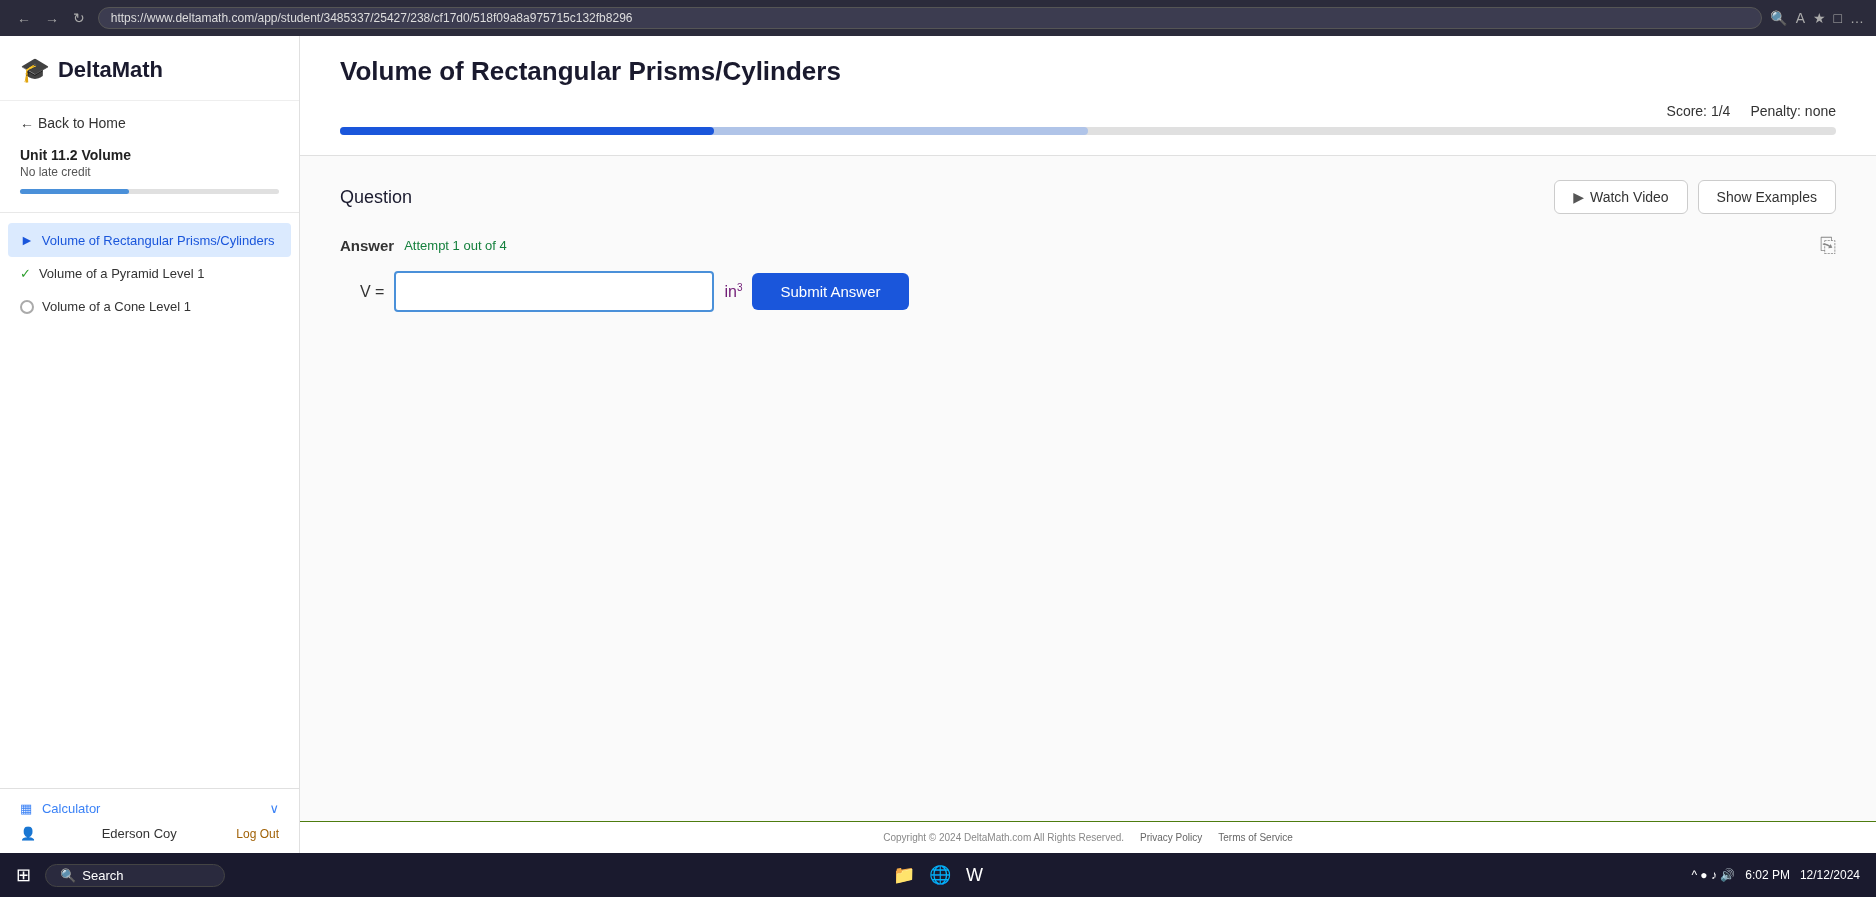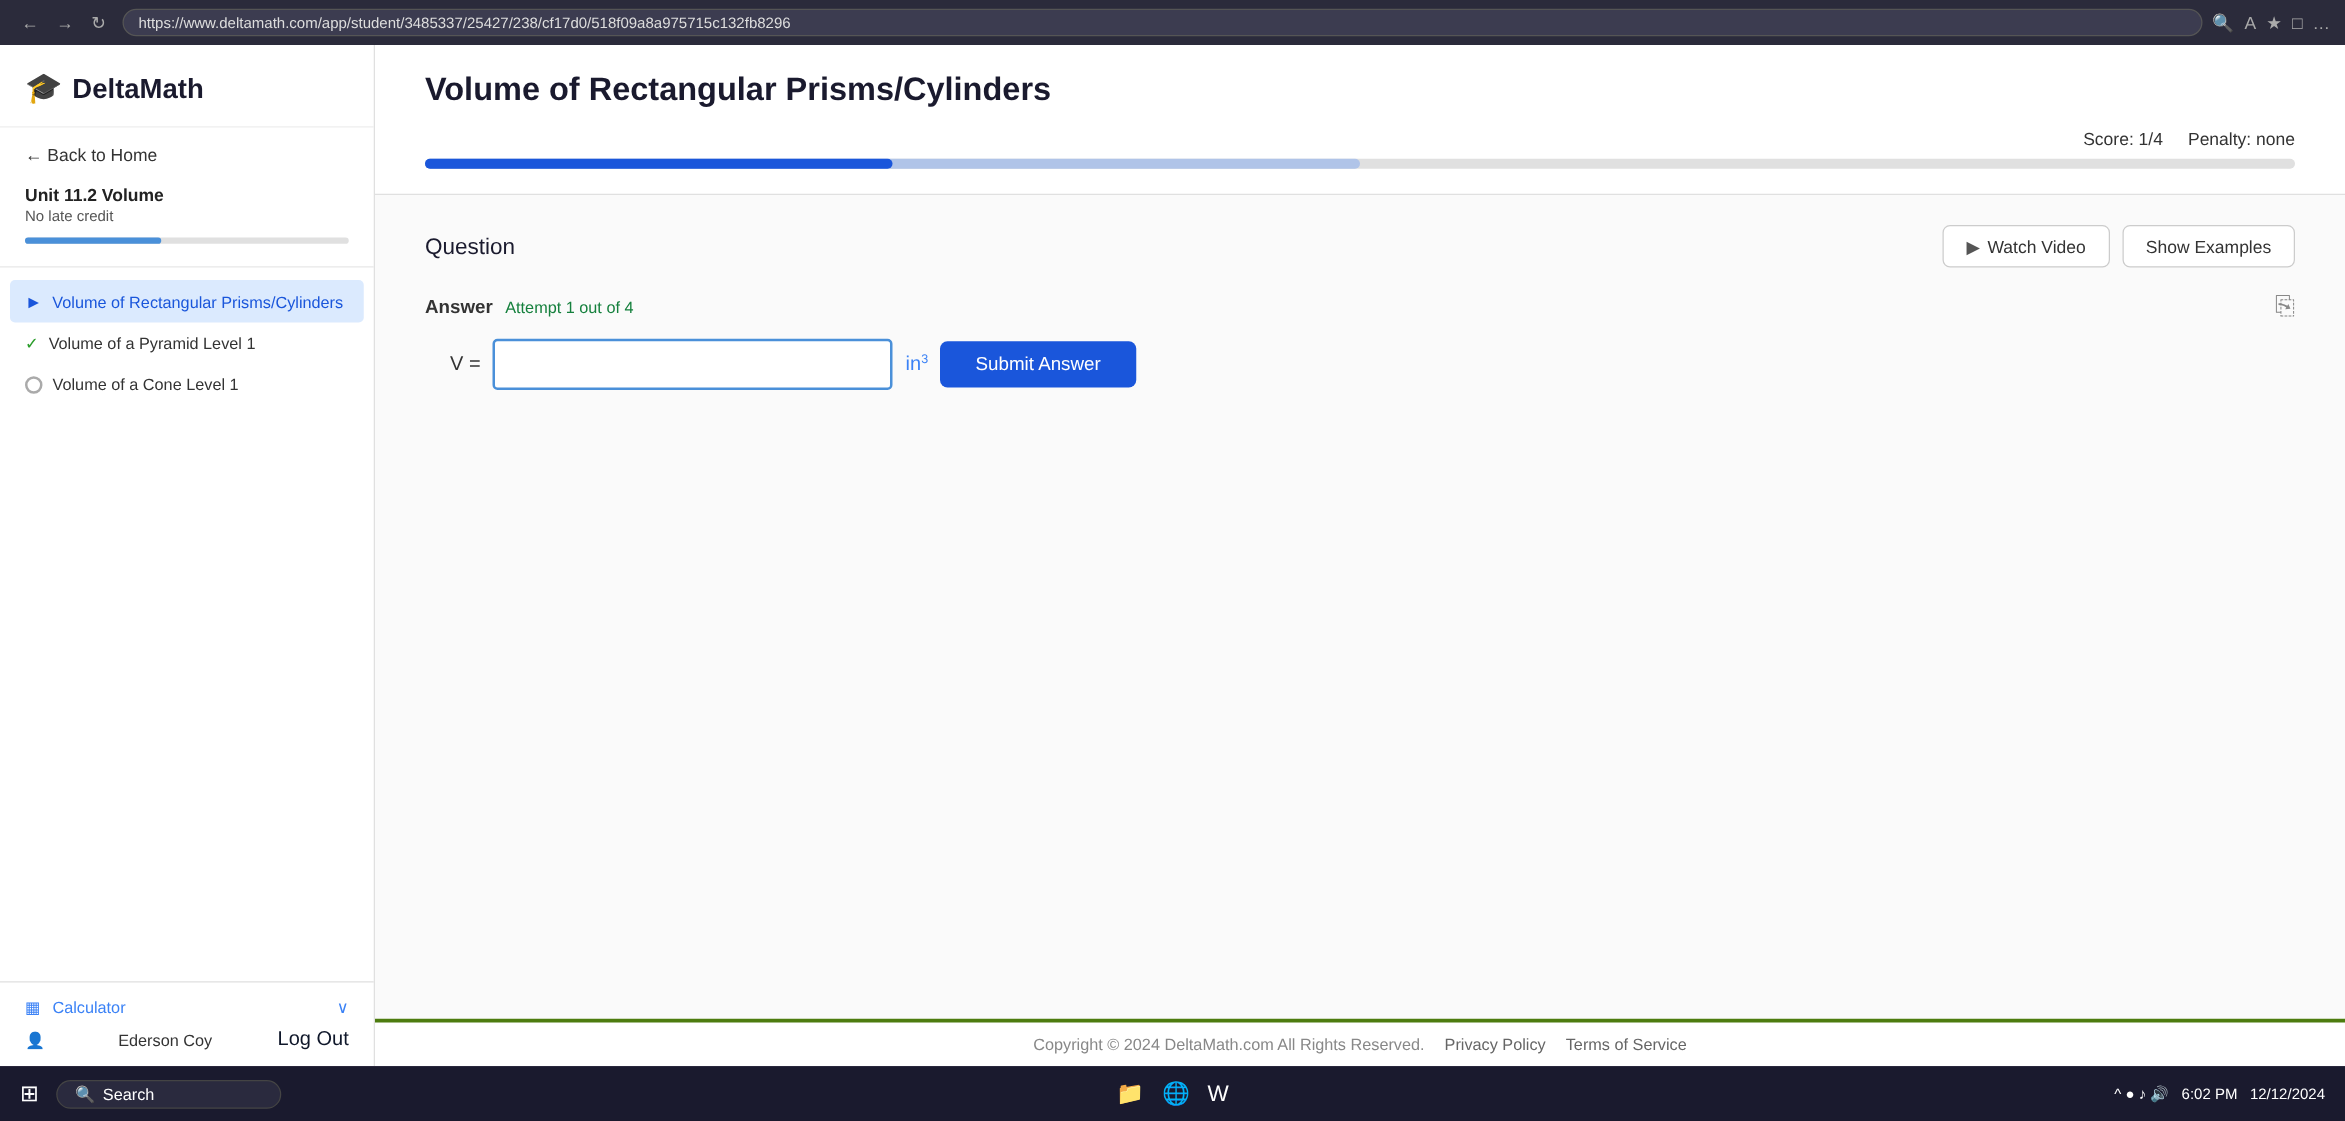--- a/index.html
+++ b/index.html
@@ -178,23 +178,23 @@
       margin-bottom: 10px;
     }
     .user-row {
       display: flex;
       justify-content: space-between;
       align-items: center;
       font-size: 13px;
       color: #333;
     }
     .logout-btn {
-      color: #0f172a;
-      cursor: pointer;
-      font-size: 16px;
+      color: #a16207;
+      cursor: pointer;
+      font-size: 12px;
     }
 
     
     .main-content {
       flex: 1;
       background: #fafafa;
       overflow-y: auto;
       padding: 0;
       display: flex;
       flex-direction: column;
@@ -327,21 +327,21 @@
       padding: 10px 12px;
       border: 2px solid #4a90d9;
       border-radius: 4px;
       font-size: 15px;
       outline: none;
       background: #fff;
     }
 
     .unit-label {
       font-size: 16px;
-      color: #3b82f6;
+      color: #701a75;
       position: relative;
     }
     .unit-sup {
       font-size: 10px;
       vertical-align: super;
     }
 
     .submit-btn {
       background: #1a56db;
       color: #fff;
@@ -356,24 +356,24 @@
     .keyboard-icon {
       margin-left: auto;
       color: #888;
       font-size: 20px;
       cursor: pointer;
     }
 
     
     .main-footer {
       padding: 10px 40px;
-      font-size: 13px;
+      font-size: 10px;
       color: #888;
       text-align: right;
-      border-top: 3px solid #4d7c0f;
+      border-top: 1px solid #4d7c0f;
       background: #fff;
     }
     .footer-links {
       display: flex;
       gap: 16px;
       justify-content: center;
       align-items: center;
     }
     .footer-link {
       color: #666;

